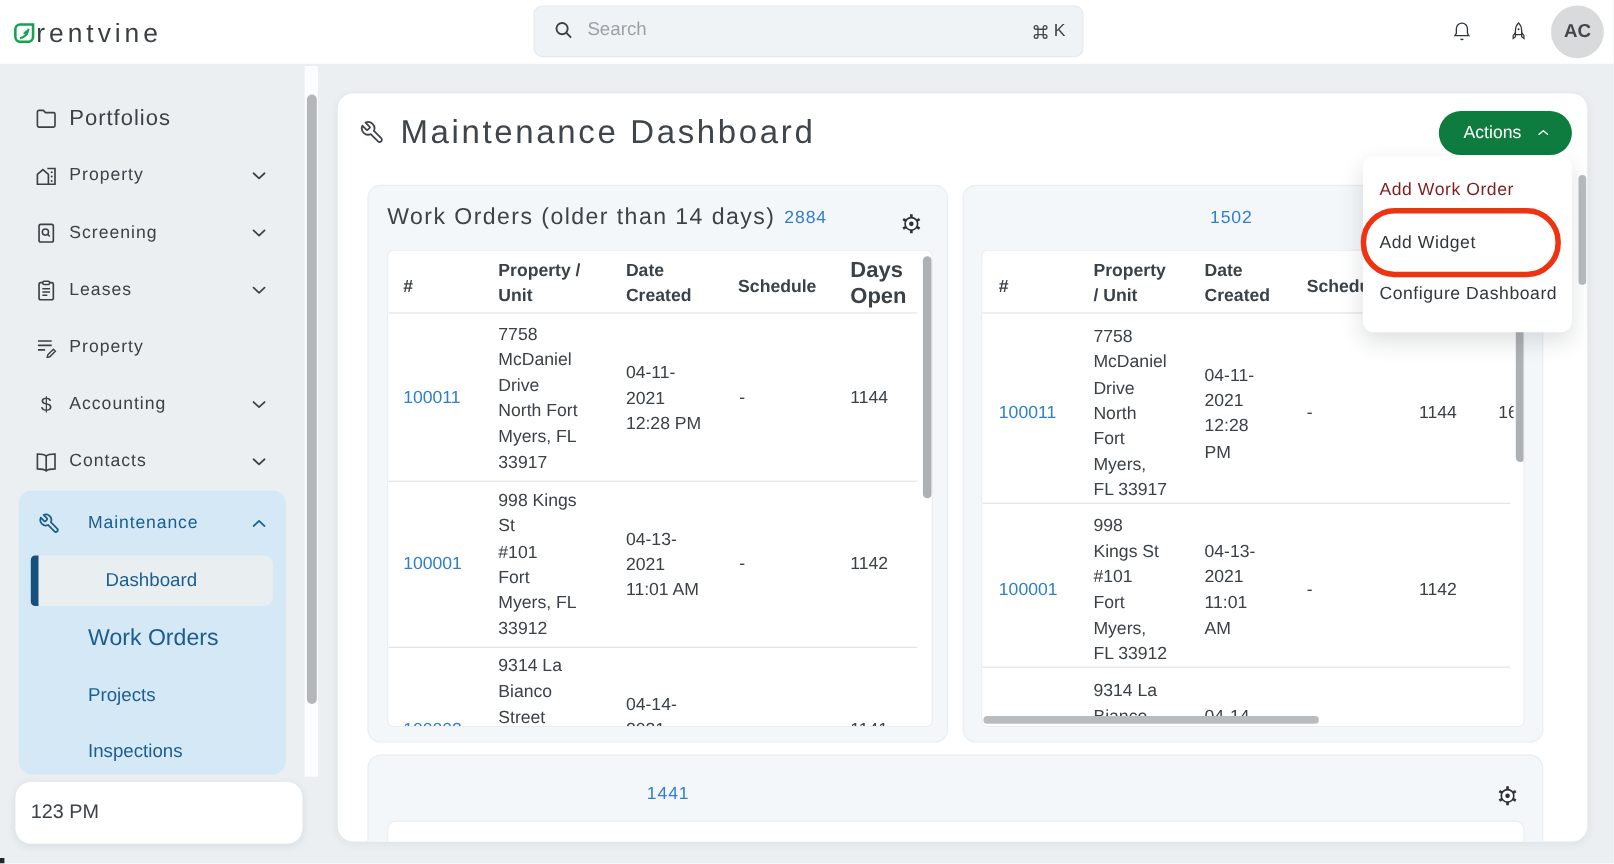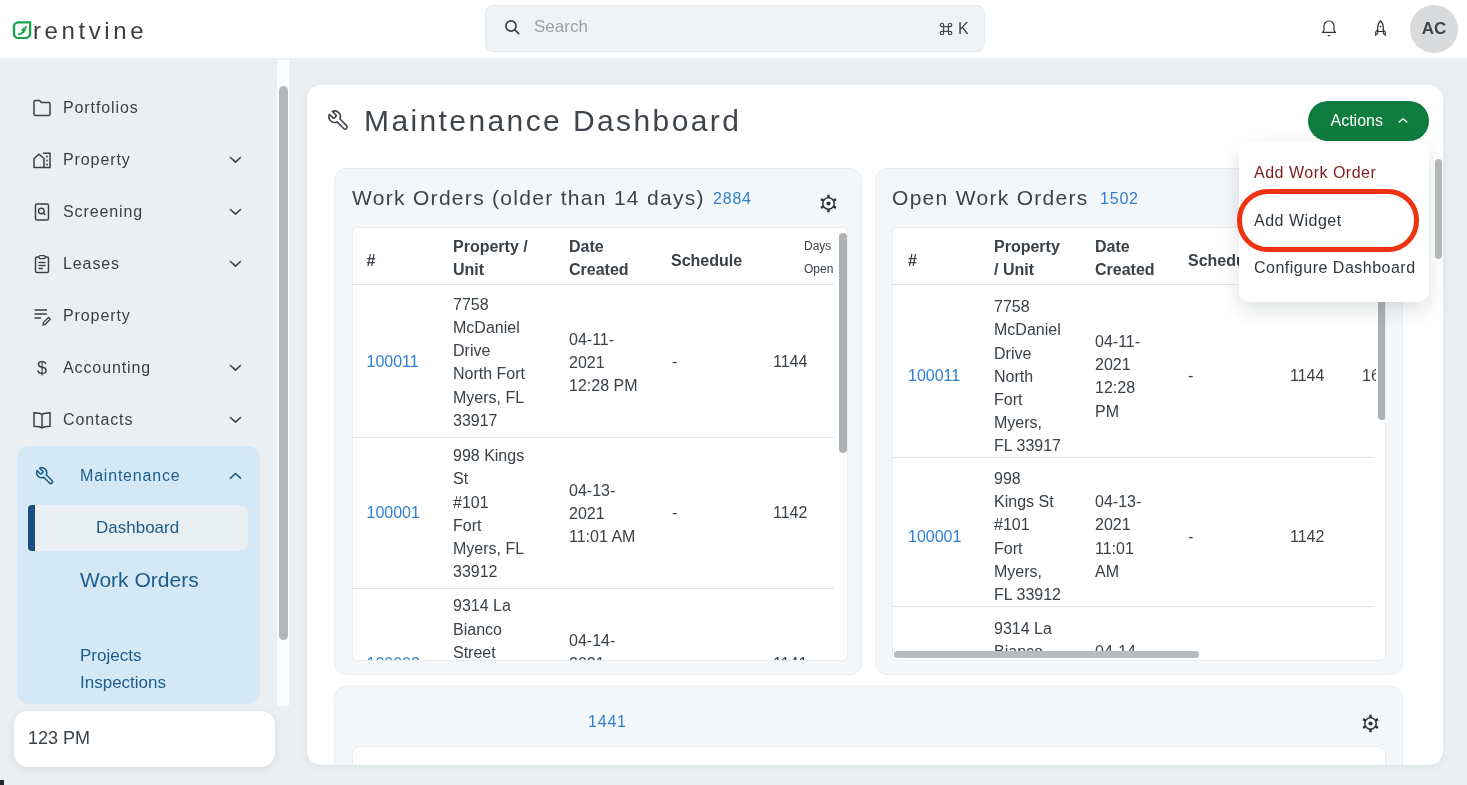--- a/index.html
+++ b/index.html
@@ -49,21 +49,21 @@
 <div class="abs" style="left:1410px;top:5px;width:48px;height:48px;border-radius:50%;background:#d9dadb;"></div>
 <div class="abs" style="left:1410px;top:5px;width:48px;height:48px;line-height:48px;text-align:center;font-size:17px;font-weight:bold;color:#41464b;">AC</div>
 
 <div class="abs" style="left:277px;top:60px;width:12px;height:646px;background:#fbfcfd;"></div>
 <div class="abs" style="left:278.5px;top:86px;width:9px;height:554px;background:#b4b7b9;border-radius:4.5px;"></div>
 
 <div id="side" style="position:absolute;left:0;top:0;width:300px;height:785px;z-index:2;">
     <svg class="abs" style="left:32px;top:98px" width="20" height="20" viewBox="0 0 20 20">
       <path d="M2 6 v-2.2 a1.4 1.4 0 0 1 1.4-1.4 h4l2 2 h7.2 a1.4 1.4 0 0 1 1.4 1.4 V16.2 a1.4 1.4 0 0 1 -1.4 1.4 H3.4 A1.4 1.4 0 0 1 2 16.2 z" fill="none" stroke="#3a4147" stroke-width="1.5"></path>
     </svg>
-    <div class="abs ink" style="left:63px;top:98px;font-size:16px;letter-spacing:0.9px;line-height:20px;">Portfolios</div>
+    <div class="abs ink" style="left:63px;top:98px;font-size:20px;letter-spacing:0.9px;line-height:20px;">Portfolios</div>
     <svg class="abs" style="left:32px;top:150px" width="20" height="20" viewBox="0 0 20 20">
       <path d="M2 17.5 V8.5 L7 4.2 l5 4.3 v9 z" fill="none" stroke="#3a4147" stroke-width="1.5"></path>
       <path d="M12 17.5 h6 V3.2 h-7" fill="none" stroke="#3a4147" stroke-width="1.5"></path>
       <circle cx="15" cy="6.5" r="0.9" fill="#3a4147"></circle>
       <circle cx="15" cy="10.5" r="0.9" fill="#3a4147"></circle>
       <circle cx="15" cy="14.5" r="0.9" fill="#3a4147"></circle>
     </svg>
     <div class="abs ink" style="left:63px;top:150px;font-size:16px;letter-spacing:0.9px;line-height:20px;">Property</div>
     <svg class="abs" style="left:229px;top:156px" width="13" height="8" viewBox="0 0 13 8">
       <polyline points="1.5,1.5 6.5,6.2 11.5,1.5" fill="none" stroke="#3c434a" stroke-width="1.6" stroke-linecap="round" stroke-linejoin="round"></polyline>
@@ -114,21 +114,21 @@
       <g transform="translate(24,0) scale(-1,1)">
         <path d="M14.7 6.3a1 1 0 0 0 0 1.4l1.6 1.6a1 1 0 0 0 1.4 0l3.77-3.77a6 6 0 0 1-7.94 7.94l-6.91 6.91a2.12 2.12 0 0 1-3-3l6.91-6.91a6 6 0 0 1 7.94-7.94l-3.76 3.76z" fill="none" stroke="#1b5d8f" stroke-width="1.9" stroke-linejoin="round"></path>
       </g>
     </svg>
     <div class="abs blue" style="left:65px;top:466px;font-size:16px;letter-spacing:0.8px;line-height:20px;margin-left:15px;">Maintenance</div>
     <svg class="abs" style="left:229px;top:472px" width="13" height="8" viewBox="0 0 13 8">
       <polyline points="1.5,6.2 6.5,1.5 11.5,6.2" fill="none" stroke="#1b5d8f" stroke-width="1.6" stroke-linecap="round" stroke-linejoin="round"></polyline>
     </svg>
     <div class="abs blue" style="left:96px;top:518px;font-size:17px;line-height:20px;">Dashboard</div>
     <div class="abs blue" style="left:80px;top:570px;font-size:21px;line-height:20px;">Work Orders</div>
-    <div class="abs blue" style="left:80px;top:646px;font-size:17px;line-height:20px;">Projects</div>
+    <div class="abs blue" style="left:80px;top:622px;font-size:17px;line-height:20px;">Projects</div>
     <div class="abs blue" style="left:80px;top:673px;font-size:17px;line-height:20px;">Inspections</div>
   </div>
 
 <div class="abs" style="left:17px;top:446px;width:243px;height:258px;background:#d5e8f6;border-radius:12px;"></div>
 <div class="abs" style="left:28px;top:505px;width:220px;height:46px;background:#e9eef1;border-radius:8px;"></div>
 <div class="abs" style="left:28px;top:505px;width:7px;height:46px;background:#17507d;border-radius:4px 0 0 4px;"></div>
 
 <div class="abs" style="left:14px;top:711px;width:261px;height:56px;background:#fff;border-radius:14px;box-shadow:0 2px 8px rgba(40,60,80,0.10);"></div>
 <div class="abs ink" style="left:28px;top:728px;font-size:18px;">123 PM</div>
 <div class="abs" style="left:0;top:780px;width:4px;height:5px;background:#20262b;"></div>
@@ -159,21 +159,21 @@
       <circle cx="10" cy="10" r="2.2" fill="#2d3338"></circle>
     </svg>
     <div class="abs" style="left:45px;top:142px;width:496px;height:434px;background:#fff;border:1px solid #ececec;border-radius:6px;overflow:hidden;">
       <div class="abs" style="left:0;top:0;width:481px;height:434px;overflow:hidden;" id="t1">
         <div class="abs ink" style="left:13.5px;top:21px;font-size:16px;line-height:23.2px;font-weight:bold;white-space:pre;">#</div>
         <div class="abs ink" style="left:100px;top:6.6px;font-size:16px;line-height:23.2px;font-weight:bold;white-space:pre;">Property /
 Unit</div>
         <div class="abs ink" style="left:216px;top:6.6px;font-size:16px;line-height:23.2px;font-weight:bold;white-space:pre;">Date
 Created</div>
         <div class="abs ink" style="left:318px;top:21px;font-size:16px;line-height:23.2px;font-weight:bold;white-space:pre;">Schedule</div>
-        <div class="abs ink" style="left:420px;top:6.6px;font-size:12px;line-height:23.2px;font-weight:normal;white-space:pre;margin-left:31px;">Days
+        <div class="abs ink" style="left:420px;top:6.6px;font-size:20px;line-height:23.2px;font-weight:bold;white-space:pre;">Days
 Open</div>
         <div class="abs" style="left:0;top:56px;width:481px;height:1px;background:#e2e2e2;"></div>
         <div class="abs" style="left:0;top:209px;width:481px;height:1px;background:#e2e2e2;"></div>
         <div class="abs" style="left:0;top:360px;width:481px;height:1px;background:#e2e2e2;"></div>
         <div class="abs link" style="left:13.5px;top:122px;font-size:16px;line-height:23.2px;white-space:pre;">100011</div>
         <div class="abs ink" style="left:100px;top:64.8px;font-size:16px;line-height:23.2px;white-space:pre;">7758
 McDaniel
 Drive
 North Fort
 Myers, FL
@@ -199,21 +199,20 @@
         <div class="abs ink" style="left:100px;top:366.4px;font-size:16px;line-height:23.2px;white-space:pre;">9314 La
 Bianco
 Street</div>
         <div class="abs ink" style="left:216px;top:401.2px;font-size:16px;line-height:23.2px;white-space:pre;">04-14-
 2021</div>
         <div class="abs ink" style="left:420px;top:424.3px;font-size:16px;line-height:23.2px;white-space:pre;">1141</div>
       </div>
       <div class="abs" style="left:486px;top:5px;width:7.5px;height:220px;background:#aeb1b3;border-radius:4px;"></div>
     </div>
     <div class="abs" style="left:568px;top:83px;width:528px;height:507px;background:#f4f7fa;border:1px solid #e9edf0;border-radius:12px;"></div>
-    <div class="abs" style="left:585px;top:101px;font-size:21px;letter-spacing:1.3px;color:#3d4348;">Open Work Orders</div>
     <div class="abs link" style="left:793px;top:105px;font-size:16px;letter-spacing:0.8px;">1502</div>
     <div class="abs" style="left:585px;top:142px;width:494px;height:434px;background:#fff;border:1px solid #ececec;border-radius:6px;overflow:hidden;">
       <div class="abs" style="left:0;top:0;width:483px;height:434px;overflow:hidden;" id="t2">
         <div class="abs ink" style="left:15px;top:21px;font-size:16px;line-height:23.2px;font-weight:bold;white-space:pre;">#</div>
         <div class="abs ink" style="left:101px;top:6.6px;font-size:16px;line-height:23.2px;font-weight:bold;white-space:pre;">Property
 / Unit</div>
         <div class="abs ink" style="left:202px;top:6.6px;font-size:16px;line-height:23.2px;font-weight:bold;white-space:pre;">Date
 Created</div>
         <div class="abs ink" style="left:295px;top:21px;font-size:16px;line-height:23.2px;font-weight:bold;white-space:pre;">Schedule</div>
         <div class="abs" style="left:0;top:56px;width:480px;height:1px;background:#e2e2e2;"></div>

